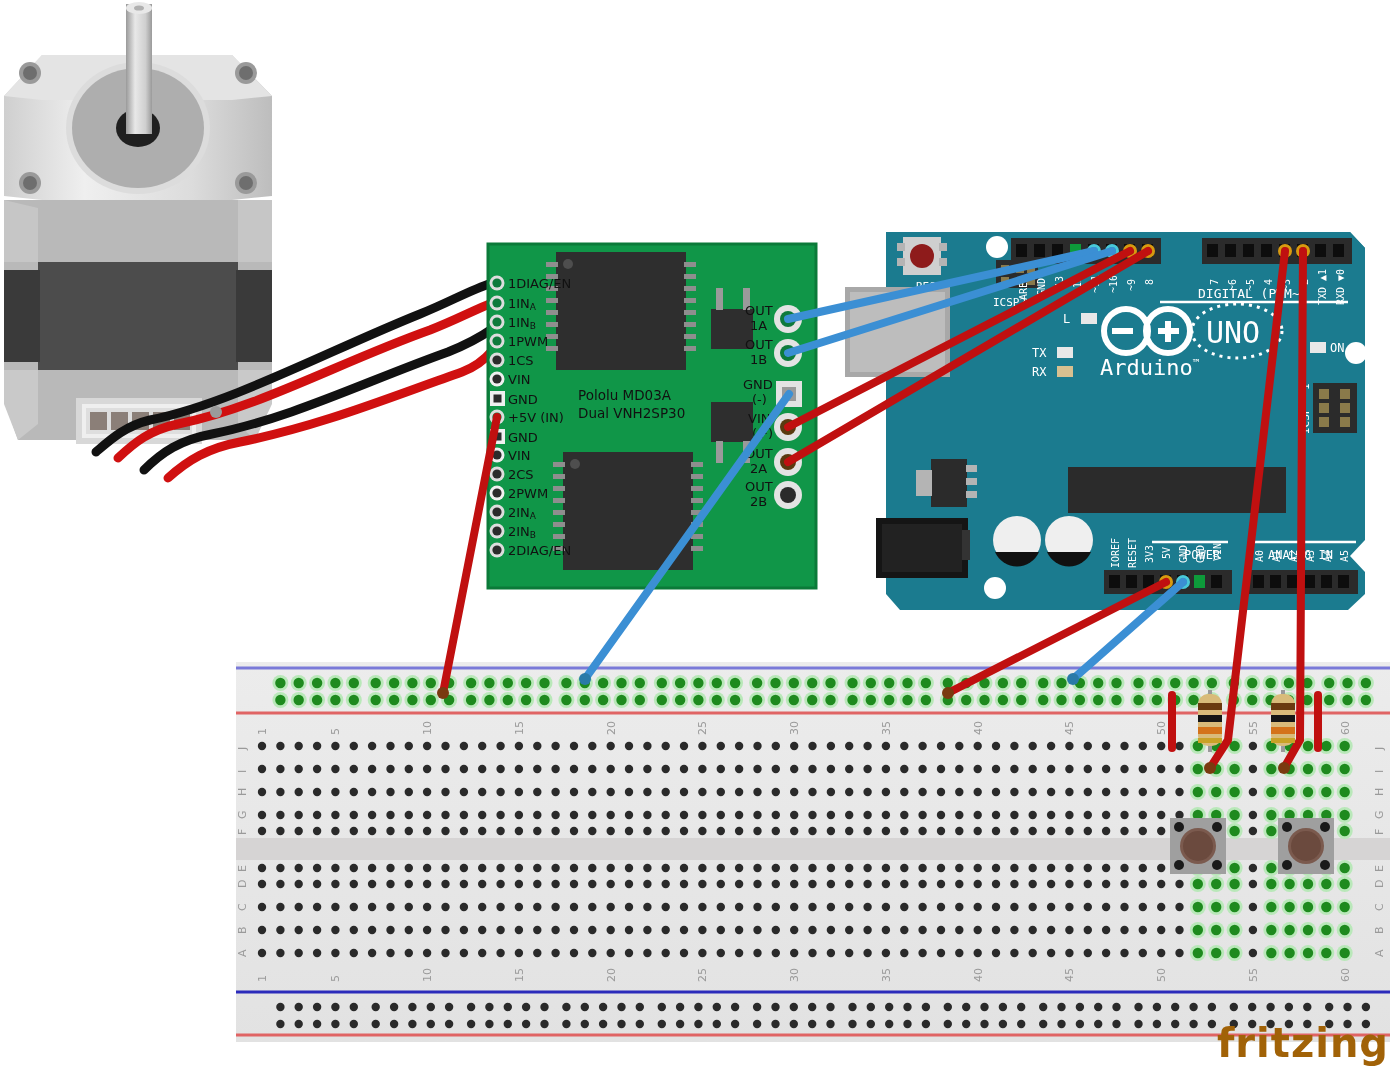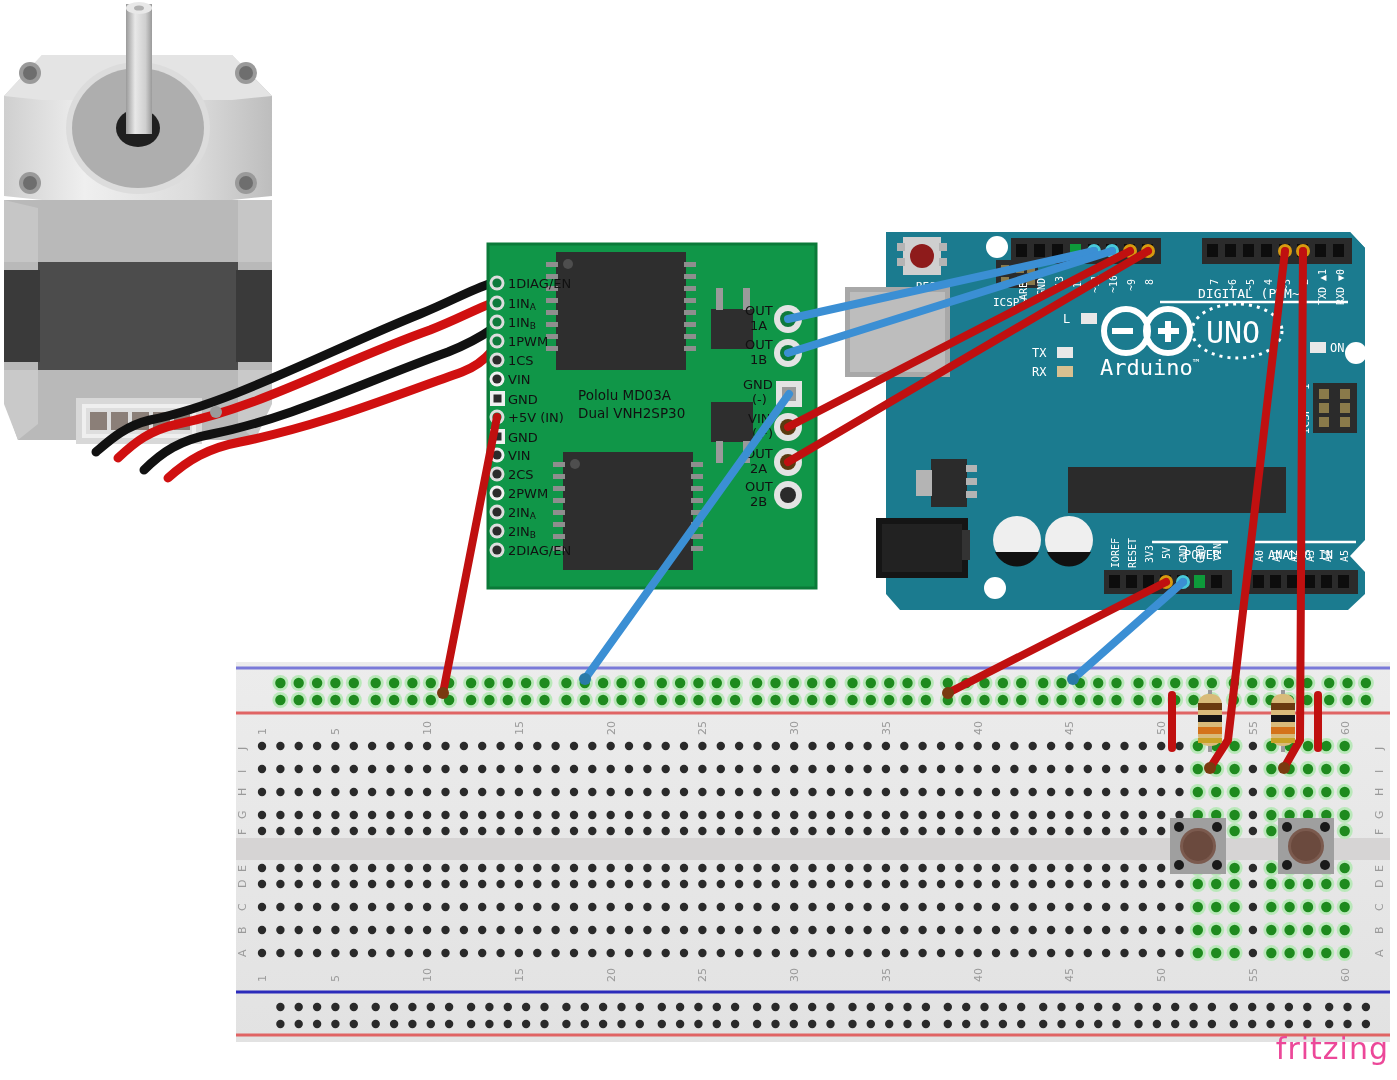--- a/index.html
+++ b/index.html
@@ -1,21 +1,21 @@
 <!DOCTYPE html>
 <html><head>
 <meta charset="utf-8">
 <style>
   html,body{margin:0;padding:0;background:#ffffff;}
   body{width:1397px;height:1080px;position:relative;overflow:hidden;
        font-family:"DejaVu Sans","Liberation Sans",sans-serif;}
   #stage{position:absolute;left:0;top:0;width:1397px;height:1080px;}
   svg{display:block;}
   .fritz{position:absolute;right:8px;bottom:14px;font-family:"DejaVu Sans",sans-serif;
-         font-size:30px;color:#ec4899;letter-spacing:1px;}
+         font-size:40px;color:#a16207;letter-spacing:1px;font-weight:bold;}
 </style>
 </head>
 <body>
 
 <div id="stage">
 
 <svg width="1397" height="1080" viewBox="0 0 1397 1080">
   <defs>
     <linearGradient id="metalV" x1="0" y1="0" x2="1" y2="0">
       <stop offset="0" stop-color="#8e8e8e"></stop>

